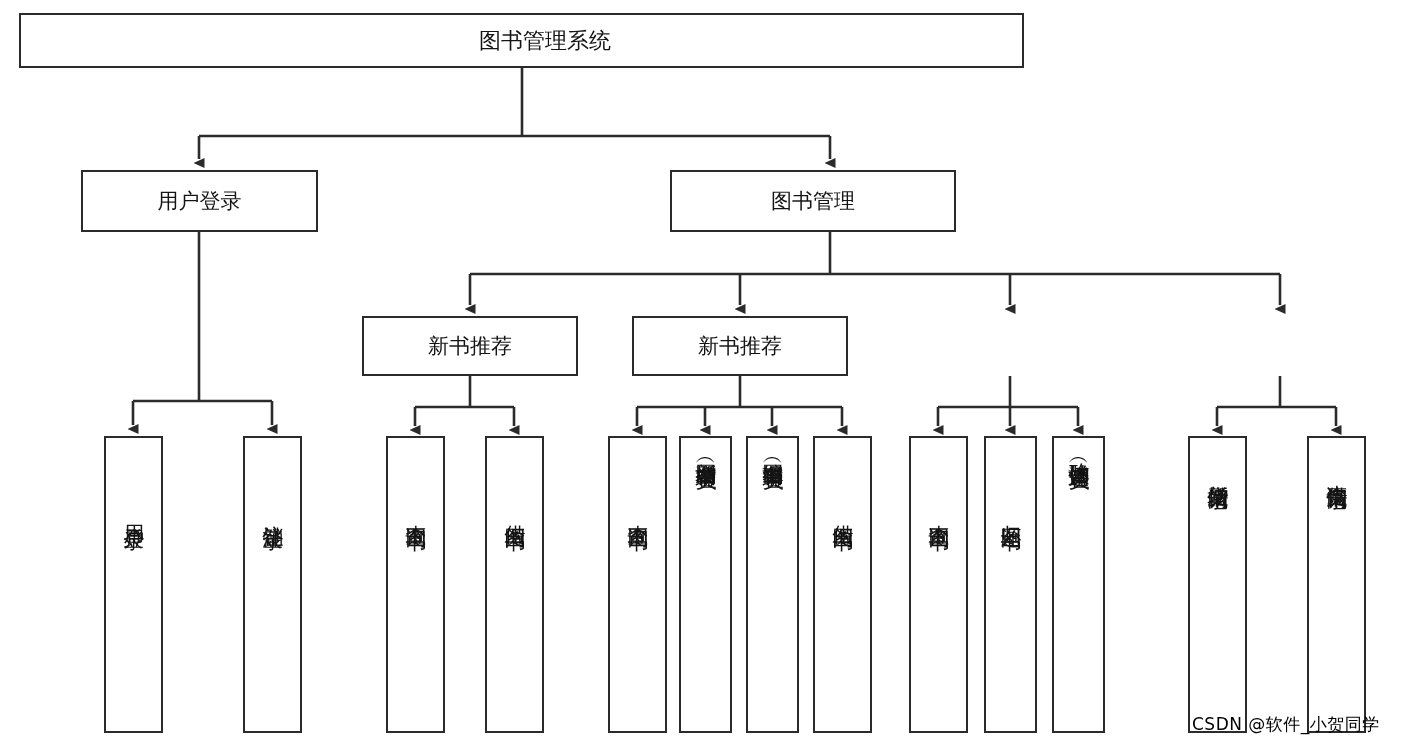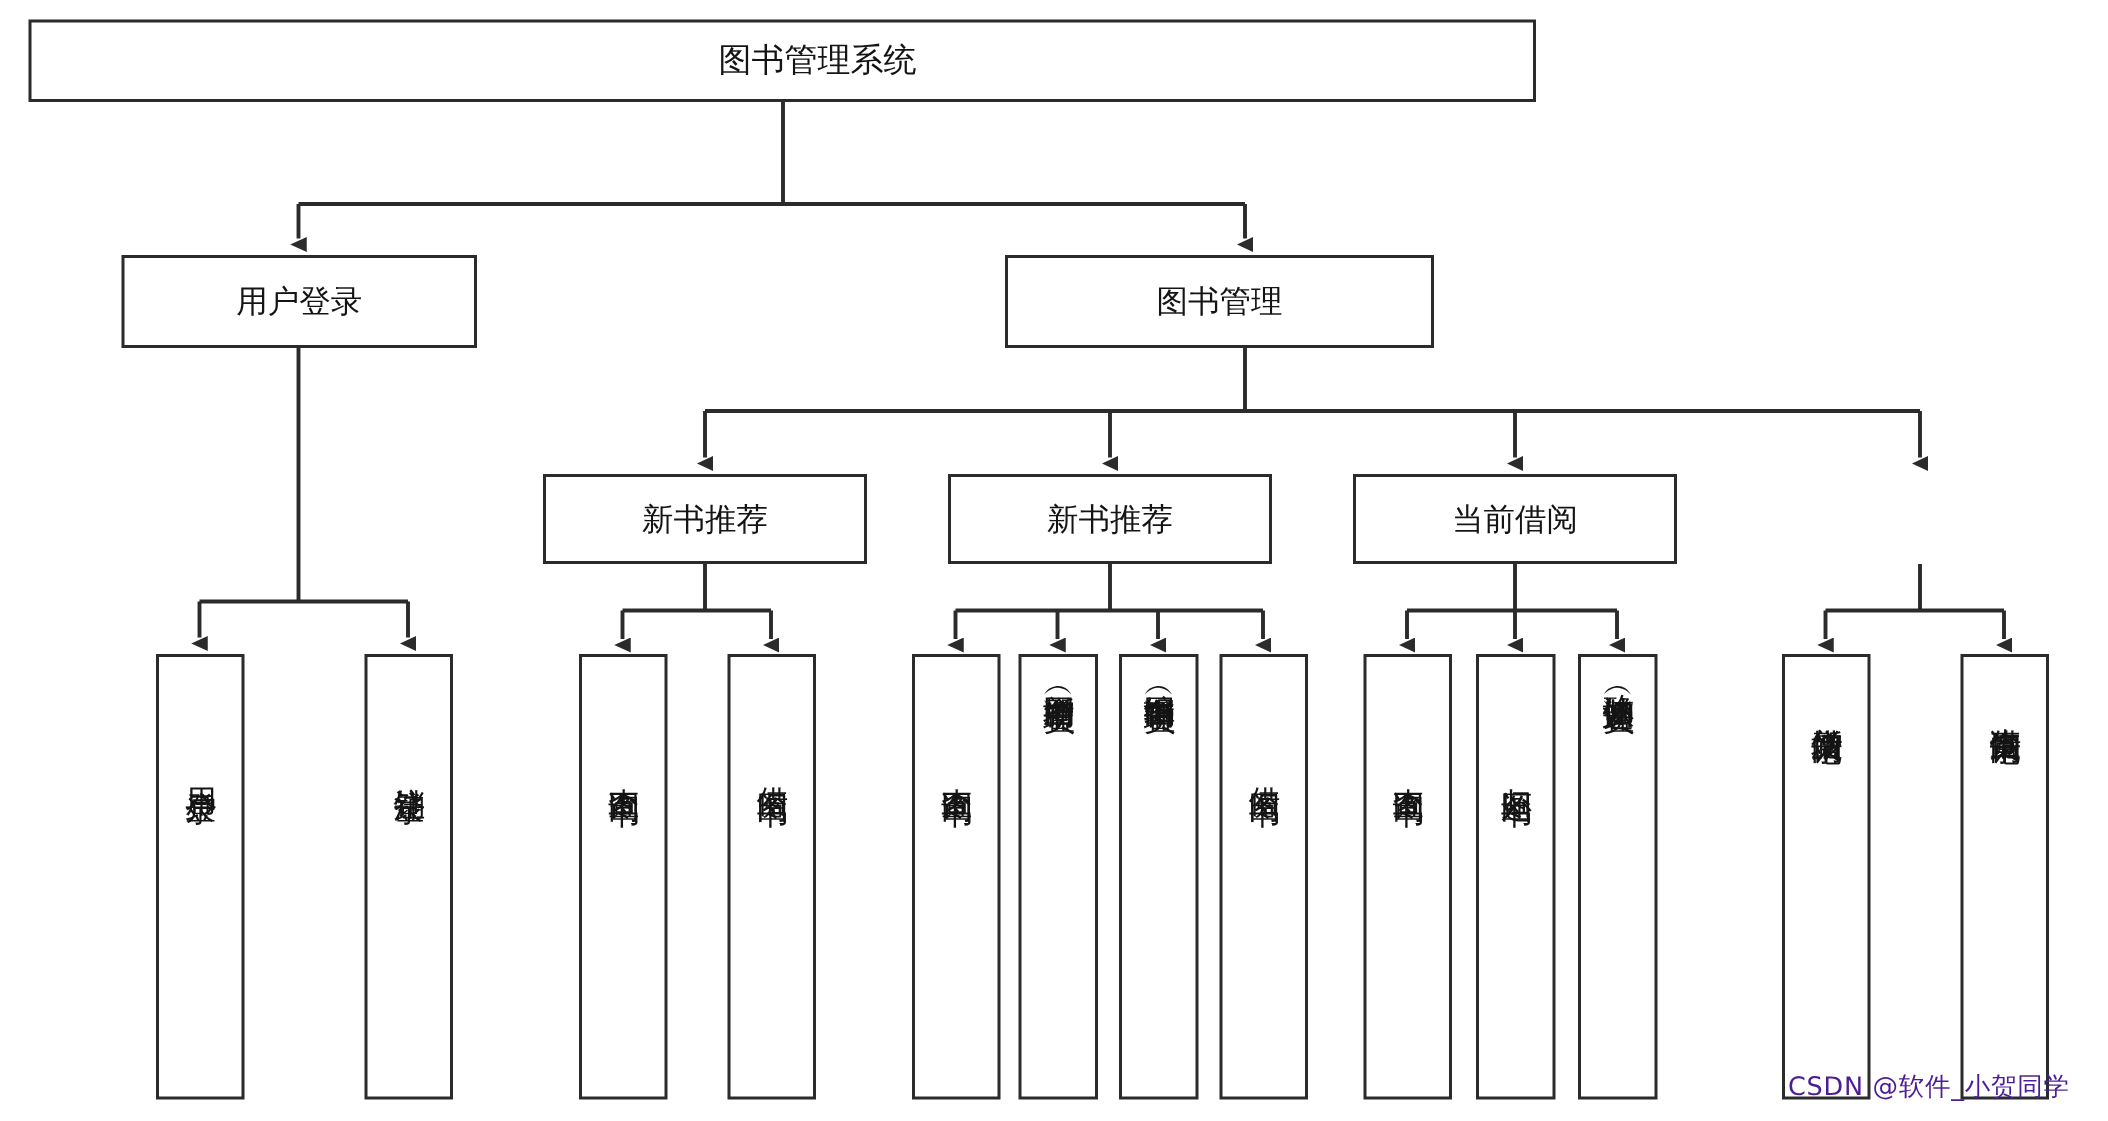--- a/index.html
+++ b/index.html
@@ -51,21 +51,21 @@
     line-height:1;
     white-space:nowrap;
     display:block;
   }
   .leaf.tall .vtext{ letter-spacing:1px; }
   #watermark{
     position:absolute;
     left:1192px;
     top:713px;
     font-size:17px;
-    color:#4c1d95;
+    color:#000000;
     white-space:nowrap;
     letter-spacing:0.5px;
     font-family:"DejaVu Sans","Liberation Sans",sans-serif;
   }
 </style>
 </head>
 <body>
 
 <div id="canvas">
 
@@ -129,23 +129,20 @@
   <div class="node lvl2" style="left:670px;top:170px;width:286px;height:62px;">
     <span>图书管理</span>
   </div>
 
   <div class="node lvl3" style="left:362px;top:316px;width:216px;height:60px;">
     <span>新书推荐</span>
   </div>
   <div class="node lvl3" style="left:632px;top:316px;width:216px;height:60px;">
     <span>新书推荐</span>
   </div>
-  <div class="node lvl3" style="left:902px;top:316px;width:216px;height:60px;">
-    <span>当前借阅</span>
-  </div>
 
   <div class="node leaf" style="left:104px;top:436px;width:59px;height:297px;padding-top:70px;">
     <span class="vtext">用户登录</span>
   </div>
   <div class="node leaf" style="left:243px;top:436px;width:59px;height:297px;padding-top:70px;">
     <span class="vtext">注销登录</span>
   </div>
 
   <div class="node leaf" style="left:386px;top:436px;width:59px;height:297px;padding-top:70px;">
     <span class="vtext">查询图书</span>

